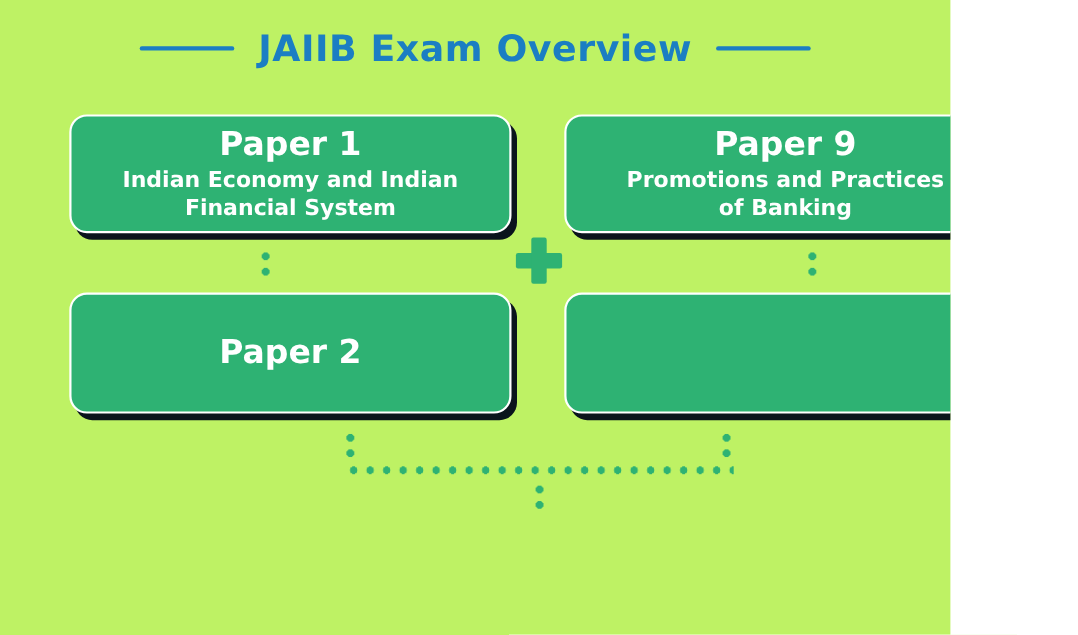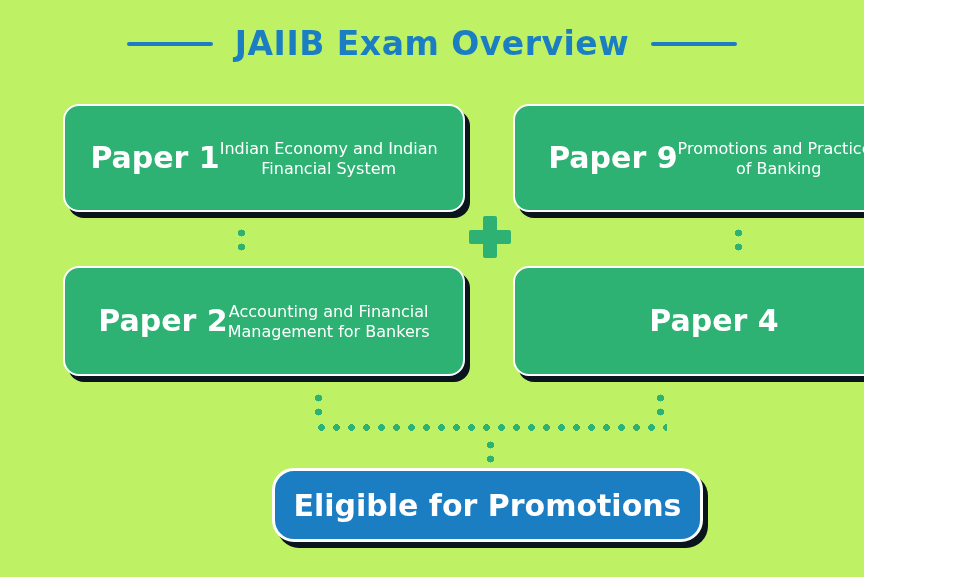--- a/index.html
+++ b/index.html
@@ -27,30 +27,30 @@
     font-size:33px;font-weight:800;color:var(--blue);
     letter-spacing:.5px;white-space:nowrap;
   }
   
   .paper{
     position:absolute;width:402px;height:108px;
     background:var(--green);
     border:2px solid var(--white);
     border-radius:16px;
     box-shadow:5px 6px 0 var(--shadow);
-    display:flex;flex-direction:row;align-items:center;justify-content:center;
+    display:flex;flex-direction:column;align-items:center;justify-content:center;
     text-align:center;color:#fff;
   }
   #paper1{left:63px;top:104px;}
   #paper2{left:513px;top:104px;}
   #paper3{left:63px;top:266px;height:110px;}
   #paper4{left:513px;top:266px;height:110px;}
   .paper-title{font-size:30px;font-weight:800;line-height:1.12;}
   .paper-sub{
-    font-size:16px;font-weight:400;line-height:1.24;margin-top:2px;
+    font-size:20px;font-weight:700;line-height:1.24;margin-top:2px;
     white-space:pre-line;
   }
   
   .plus{position:absolute;left:469px;top:216px;width:42px;height:42px;}
   .plus::before{
     content:"";position:absolute;left:0;top:14px;width:42px;height:14px;
     background:var(--green);border-radius:2px;
   }
   .plus::after{
     content:"";position:absolute;left:14px;top:0;width:14px;height:42px;
@@ -109,28 +109,24 @@
 of Banking</div>
   </div>
 
   <div class="plus"></div>
 
   <div class="dots dots-v" id="dots-top-left"></div>
   <div class="dots dots-v" id="dots-top-right"></div>
 
   <div class="paper" id="paper3">
     <div class="paper-title">Paper 2</div>
-    <div class="paper-sub">Accounting and Financial
-Management for Bankers</div>
   </div>
 
   <div class="paper" id="paper4">
-    <div class="paper-title">Paper 4</div>
   </div>
 
   <div class="dots dots-v" id="dots-bottom-left"></div>
   <div class="dots dots-v" id="dots-bottom-right"></div>
   <div class="dots dots-h" id="dots-hrow"></div>
   <div class="dots dots-v" id="dots-center"></div>
 
-  <div id="result">Eligible for Promotions</div>
 
 </div>
 
 </body></html>

